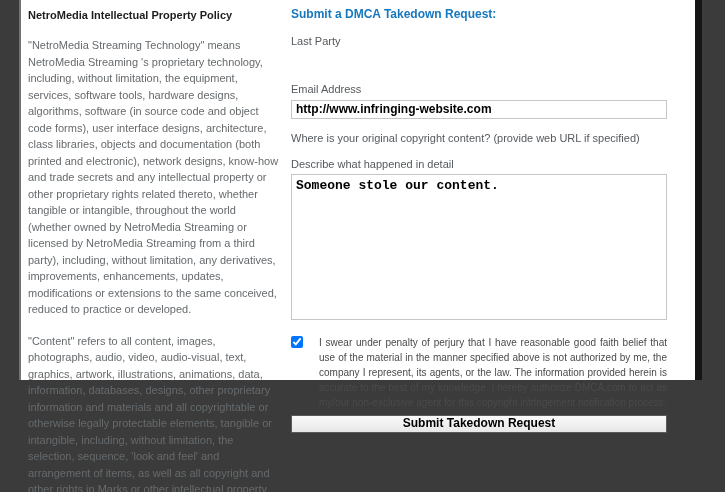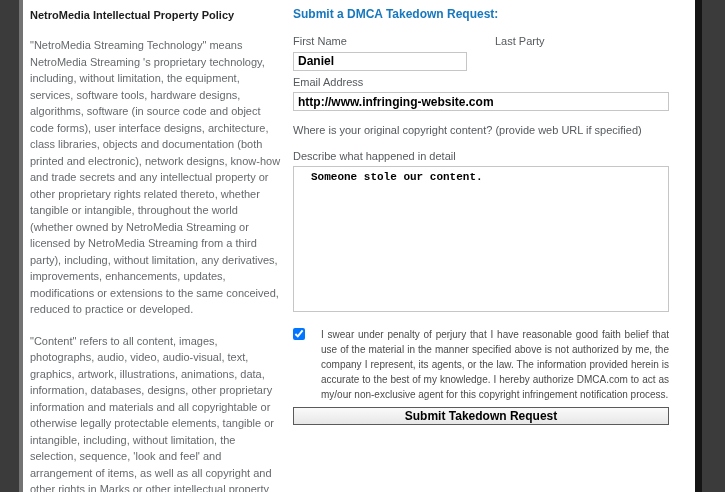--- a/index.html
+++ b/index.html
@@ -1,22 +1,22 @@
 <!DOCTYPE html>
 <html><head>
 <meta charset="utf-8">
 <style>
   * { margin:0; padding:0; box-sizing:border-box; }
   html,body { width:725px; height:492px; overflow:hidden; }
   body { background:#3b3b3b; font-family:"Liberation Sans", sans-serif; position:relative; }
 
   .page {
-    position:absolute; left:19px; top:0; height:492px; width:683px;
+    position:absolute; left:19px; top:0; height:380px; width:683px;
     background:#ffffff;
-    border-left:4px solid #737373;
+    border-left:2px solid #737373;
     border-right:7px solid #151515;
   }
   .cols { display:flex; height:100%; }
 
   
   .policy { width:252px; margin-left:7px; padding-top:8px; }
   .policy h1 {
     font-size:11px; font-weight:bold; color:#1d1d1d; line-height:14px;
   }
   .policy p {
@@ -31,22 +31,22 @@
   }
   .row2 { display:flex; justify-content:space-between; }
   .row2 .cell { width:174px; }
   input[type=text] {
     width:100%; height:19px; border:1px solid #c6c6c6; background:#fff;
     font-family:"Liberation Sans", sans-serif; font-size:12px; font-weight:bold;
     color:#000; padding:1px 4px; outline:none;
   }
   textarea {
     width:100%; height:146px; border:1px solid #c6c6c6; background:#fff; resize:none;
-    font-family:"Liberation Mono", monospace; font-size:11px; font-weight:bold;
-    color:#000; padding:3px 17px; line-height:15px; outline:none;
+    font-family:"Liberation Mono", monospace; font-size:13px; font-weight:bold;
+    color:#000; padding:3px 4px; line-height:15px; outline:none;
   }
   .perjury { display:flex; margin-top:11px; }
   .perjury input[type=checkbox] { width:12px; height:12px; margin:1px 0 0 0; flex:0 0 auto; }
   .perjury .fine-print {
     margin-left:16px; font-size:10px; color:#4a4a4a; line-height:15px; text-align:justify;
   }
   .submit-btn {
     display:block; width:100%; height:18px; margin-top:5px;
     background:linear-gradient(#fafafa,#e7e7e7);
     border:1px solid #5a5a5a;
@@ -64,29 +64,25 @@
       <h1>NetroMedia Intellectual Property Policy</h1>
       <p>"NetroMedia Streaming Technology" means NetroMedia Streaming 's proprietary technology, including, without limitation, the equipment, services, software tools, hardware designs, algorithms, software (in source code and object code forms), user interface designs, architecture, class libraries, objects and documentation (both printed and electronic), network designs, know-how and trade secrets and any intellectual property or other proprietary rights related thereto, whether tangible or intangible, throughout the world (whether owned by NetroMedia Streaming or licensed by NetroMedia Streaming from a third party), including, without limitation, any derivatives, improvements, enhancements, updates, modifications or extensions to the same conceived, reduced to practice or developed.</p>
       <p>"Content" refers to all content, images, photographs, audio, video, audio-visual, text, graphics, artwork, illustrations, animations, data, information, databases, designs, other proprietary information and materials and all copyrightable or otherwise legally protectable elements, tangible or intangible, including, without limitation, the selection, sequence, 'look and feel' and arrangement of items, as well as all copyright and other rights in Marks or other intellectual property which you may encounter, are provided by, available from, or for your use in connection with the NetroMedia Streaming Network. We use the term "Marks" to refer to trademarks, service marks, logos, brands and brand names, trade dress and trade names and all other distinctive identification. "NetroMedia Streaming Content" means Content which is the property of or licensed by NetroMedia Streaming. "Your Content" means the Content which is proprietary to or licensed by you. "Third Party Content" means the Content which is the property of or licensed by a third party.</p>
     </div>
 
     <div class="form-col">
       <div class="form-title">Submit a DMCA Takedown Request:</div>
 
       <div class="row2">
         <div class="cell">
-          <label class="field-label">First Name</label>
-          <input type="text" value="Daniel" style="">
-        </div>
-        <div class="cell">
           <label class="field-label">Last Party</label>
         </div>
       </div>
 
-      <label class="field-label" style="margin-top:5px">Email Address</label>
+      <label class="field-label" style="margin-top:32px">Email Address</label>
 
       <input type="text" value="http://www.infringing-website.com" style="">
 
       <label class="field-label">Where is your original copyright content? (provide web URL if specified)</label>
 
       <label class="field-label">Describe what happened in detail</label>
       <textarea spellcheck="false" style="">Someone stole our content.</textarea>
 
       <div class="perjury">
         <input type="checkbox" checked="true" style="">

